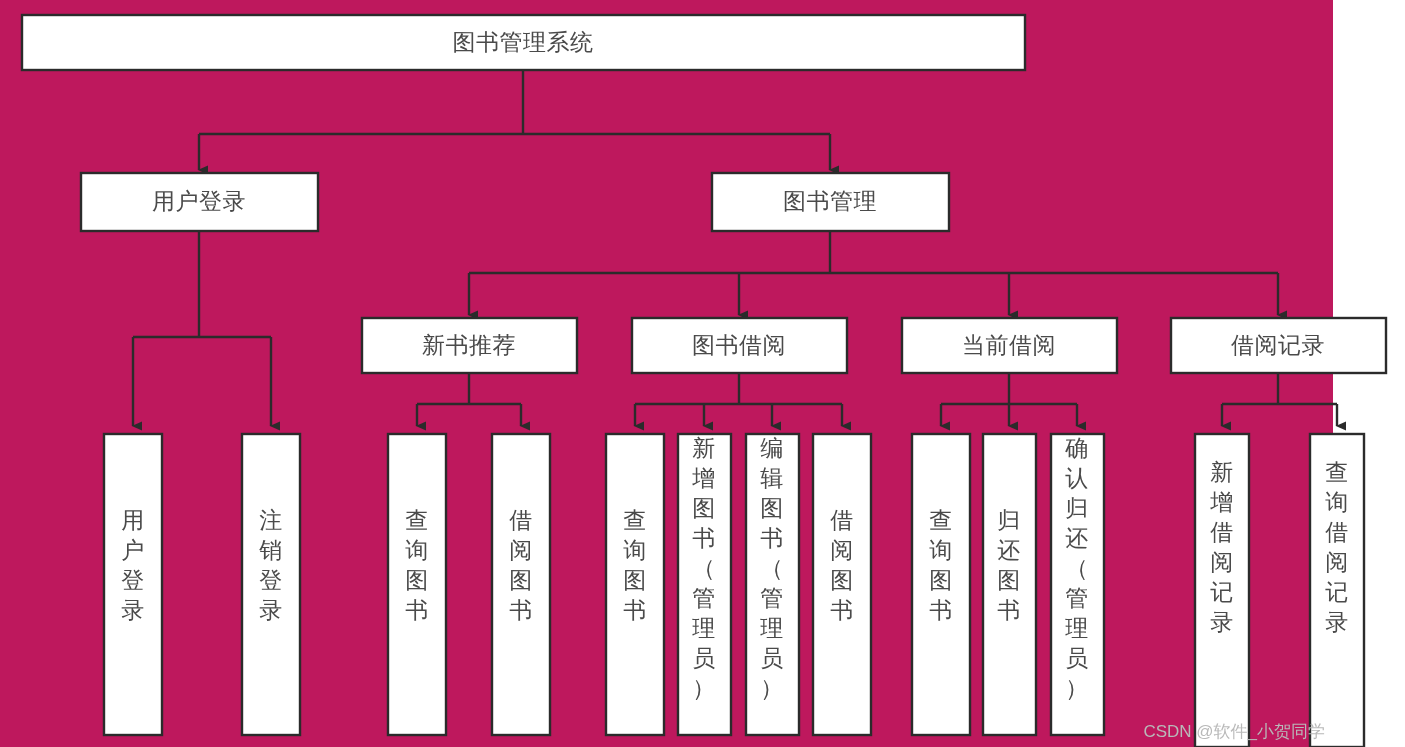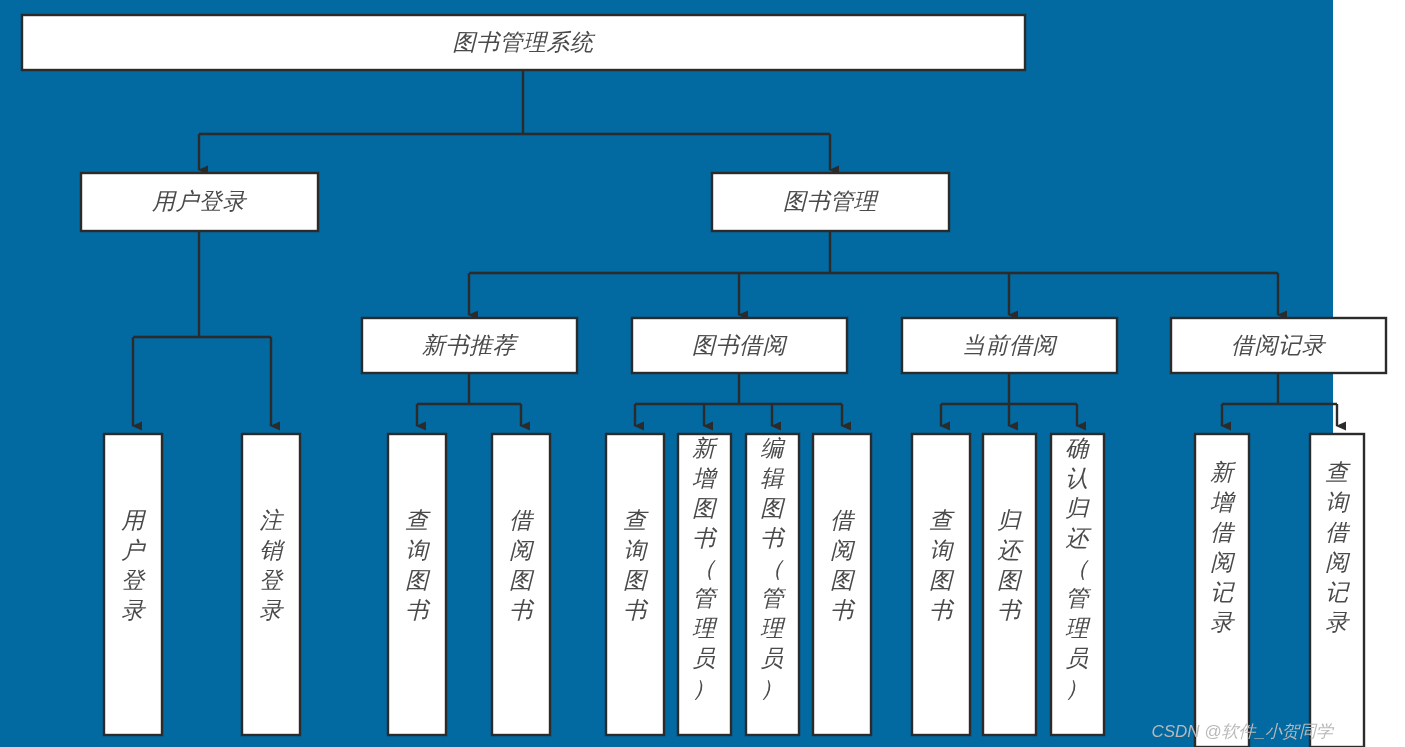--- a/index.html
+++ b/index.html
@@ -10,22 +10,21 @@
   body {
     width: 1405px;
     height: 747px;
     font-family: "Liberation Sans", sans-serif;
     overflow: hidden;
   }
   #diagram-root {
     position: relative;
     width: 1333px;
     height: 747px;
-    background: #0369a1;
-    font-style: italic;
+    background: #be185d;
   }
   svg.tree-canvas {
     position: absolute;
     left: 0;
     top: 0;
     width: 1405px;
     height: 747px;
     display: block;
   }
   .node-box {
@@ -49,21 +48,21 @@
   }
   .node-label-vert {
     font-family: "Liberation Sans", sans-serif;
     fill: #4a4a4a;
     font-size: 23px;
     text-anchor: middle;
     letter-spacing: 0.5px;
   }
   .watermark-text {
     position: absolute;
-    right: 0;
+    right: 8px;
     bottom: 4px;
     font-family: "Liberation Sans", sans-serif;
     font-size: 17px;
     color: #b9b9b9;
     white-space: nowrap;
     pointer-events: none;
     user-select: none;
   }
 </style>
 </head>

